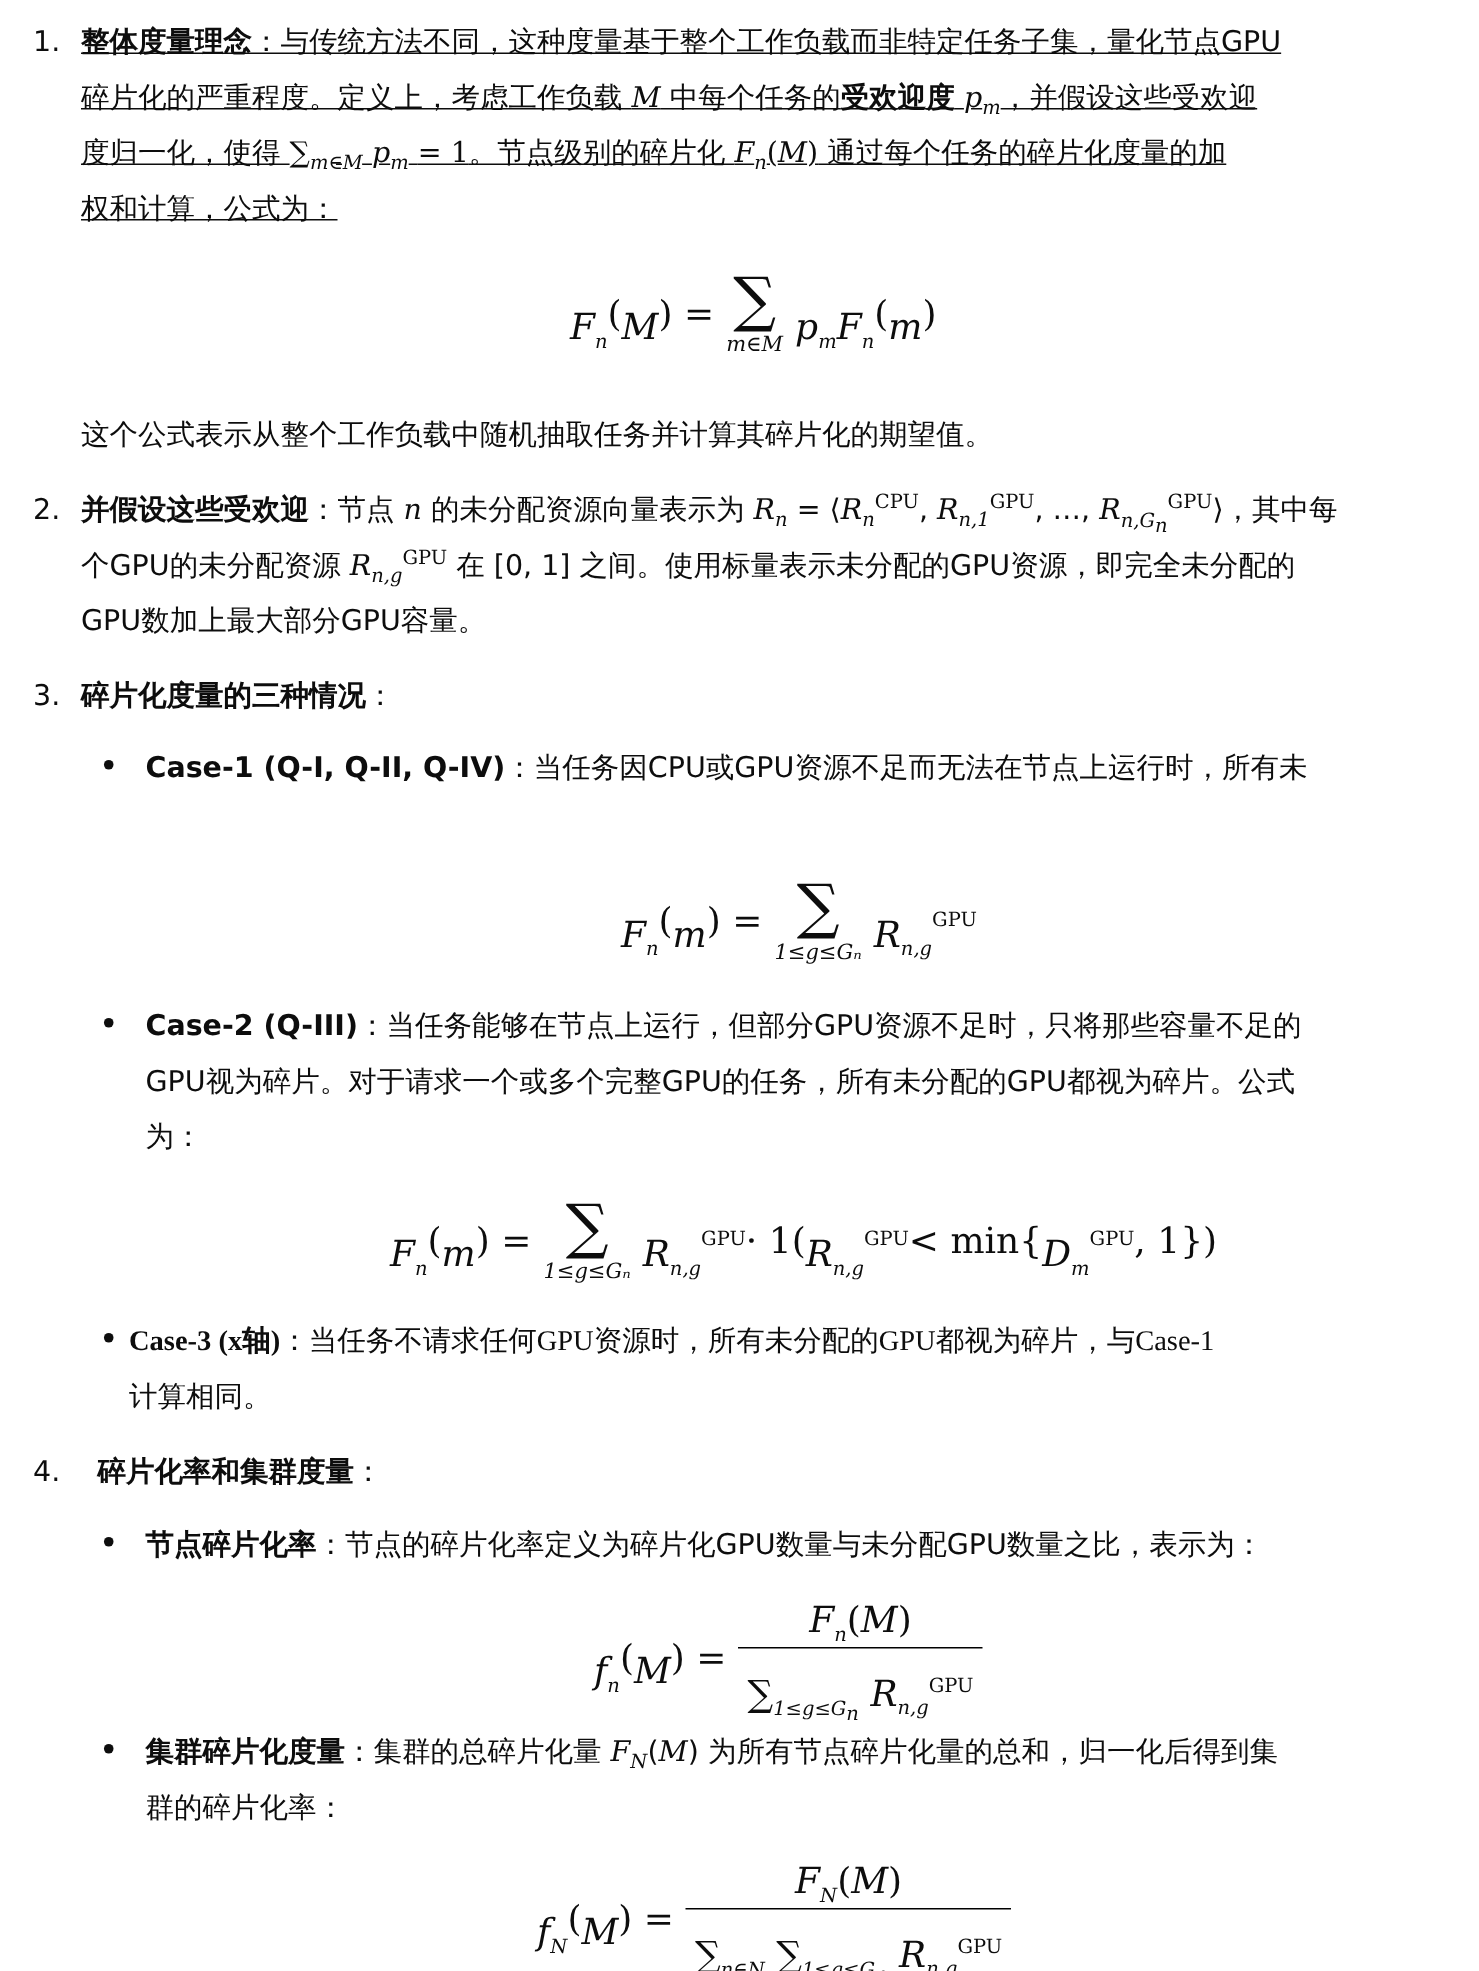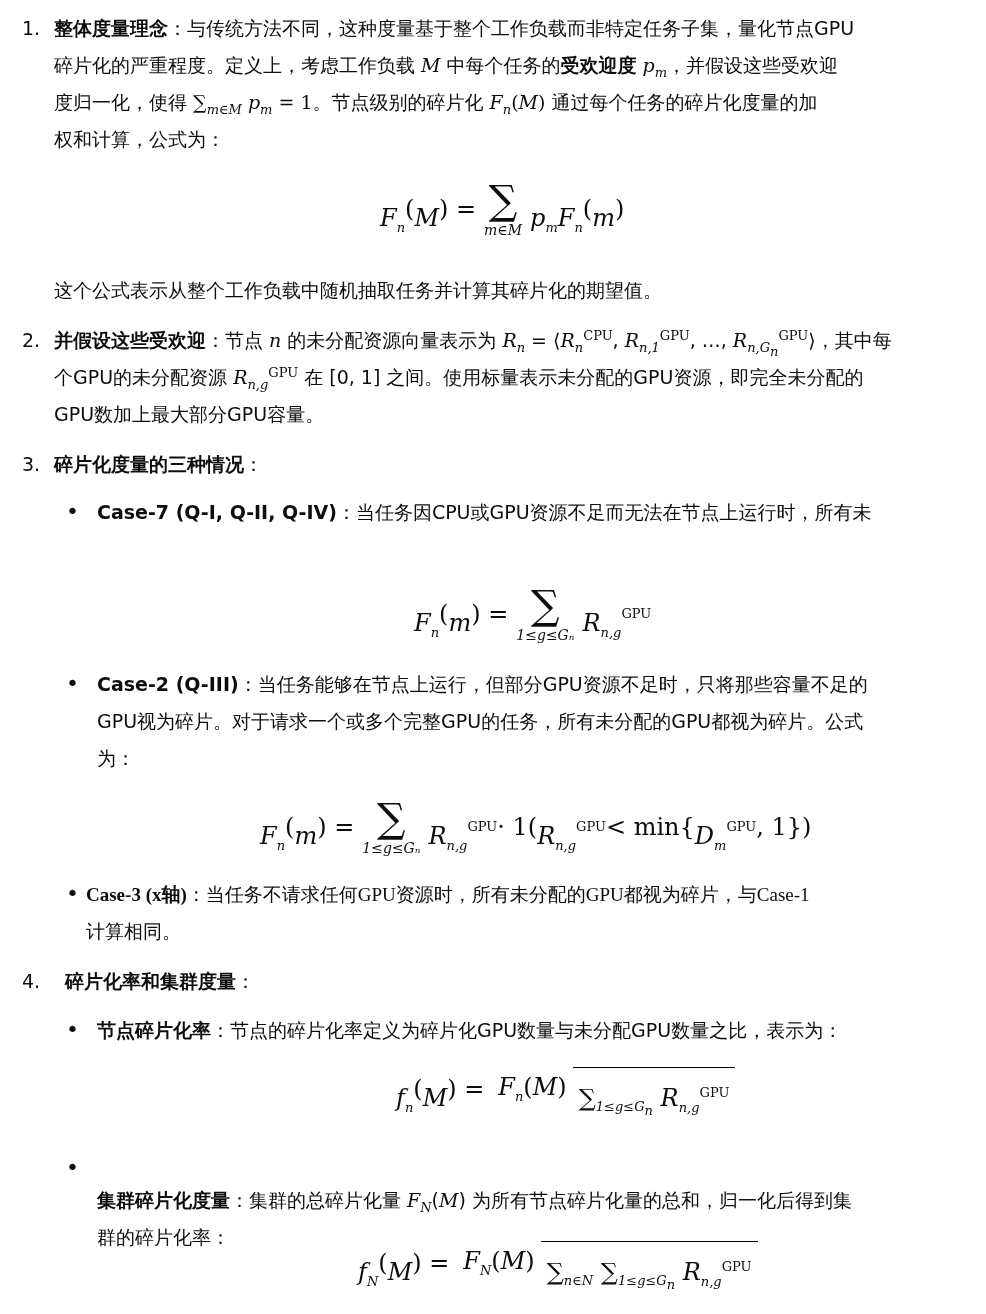--- a/index.html
+++ b/index.html
@@ -13,32 +13,32 @@
   .num { position:absolute; font-size:19px; }
   .dot { position:absolute; font-size:22px; }
   b { font-weight:bold; }
   .m { font-family:"DejaVu Serif","Liberation Serif",serif; font-style:italic; }
   .rm { font-family:"DejaVu Serif","Liberation Serif",serif; font-style:normal; }
   sub, sup { font-size:13px; line-height:0; }
   .eq { position:absolute; font-family:"DejaVu Serif","Liberation Serif",serif; font-size:24px; display:flex; align-items:center; white-space:nowrap; }
   .sumblk { display:inline-flex; flex-direction:column; align-items:center; margin:0 8px; }
   .sumblk .sig { font-size:40px; line-height:40px; font-style:normal; }
   .sumblk .lim { font-size:14px; font-style:italic; margin-top:2px; }
-  .frac { display:inline-flex; flex-direction:row; align-items:center; margin-left:8px; }
+  .frac { display:inline-flex; flex-direction:column; align-items:center; margin-left:8px; }
   .frac .nu { padding:0 6px 4px; }
   .frac .de { border-top:1.5px solid #000; padding:16px 6px 0; }
   .it { font-style:italic;margin-top:18px; }
 </style>
 </head>
 <body>
 
 <div class="doc">
 
   <span class="num" style="left:22px;top:17px;">1.</span>
-  <div class="para" style="left:54px;top:10px;">
+  <div class="para" style="left:54px;top:10px;text-decoration:underline;">
     <b>整体度量理念</b><span>：与传统方法不同，这种度量基于整个工作负载而非特定任务子集，量化节点GPU</span><br>
     <span>碎片化的严重程度。定义上，考虑工作负载 <span class="m">M</span> 中每个任务的<b>受欢迎度</b> <span class="m">p<sub>m</sub></span>，并假设这些受欢迎</span><br>
     <span>度归一化，使得 <span class="rm">∑</span><sub class="m">m∈M</sub> <span class="m">p<sub>m</sub></span> <span class="rm">= 1</span>。节点级别的碎片化 <span class="m">F<sub>n</sub></span><span class="rm">(</span><span class="m">M</span><span class="rm">)</span> 通过每个任务的碎片化度量的加</span><br>
     <span>权和计算，公式为：</span>
   </div>
 
   <div class="eq" style="left:380px;top:180px;">
     <span class="it">F<sub>n</sub></span>(<span class="it">M</span>) =
     <span class="sumblk">
         <span class="sig">∑</span>
@@ -56,21 +56,21 @@
     <span>GPU数加上最大部分GPU容量。</span>
   </div>
 
   <span class="num" style="left:22px;top:453px;">3.</span>
   <div class="para" style="left:54px;top:446px;">
     <b>碎片化度量的三种情况</b><span>：</span>
   </div>
 
   <span class="dot" style="left:66px;top:499px;">•</span>
   <div class="para" style="left:97px;top:494px;">
-    <b>Case-7 (Q-I, Q-II, Q-IV)</b><span>：当任务因CPU或GPU资源不足而无法在节点上运行时，所有未</span><br>
+    <b>Case-1 (Q-I, Q-II, Q-IV)</b><span>：当任务因CPU或GPU资源不足而无法在节点上运行时，所有未</span><br>
   </div>
   <div class="eq" style="left:414px;top:585px;">
     <span class="it">F<sub>n</sub></span>(<span class="it">m</span>) =
     <span class="sumblk">
         <span class="sig">∑</span>
         <span class="lim">1≤g≤Gₙ</span>
       </span>
     <span class="it">R<sub>n,g</sub></span><sup>GPU</sup>
   </div>
 
@@ -106,21 +106,21 @@
   </div>
   <div class="eq" style="left:396px;top:1066px;">
     <span class="it">f<sub>n</sub></span>(<span class="it">M</span>) =
     <span class="frac">
       <span class="nu"><span class="it">F<sub>n</sub></span>(<span class="it">M</span>)</span>
       <span class="de">∑<sub class="it">1≤g≤G<sub>n</sub></sub> <span class="it">R<sub>n,g</sub></span><sup>GPU</sup></span>
     </span>
   </div>
 
   <span class="dot" style="left:66px;top:1155px;">•</span>
-  <div class="para" style="left:97px;top:1150px;margin-top:32px;">
+  <div class="para" style="left:97px;top:1150px;">
     <b>集群碎片化度量</b>：集群的总碎片化量 <span class="m">F<sub>N</sub></span>(<span class="m">M</span>) 为所有节点碎片化量的总和，归一化后得到集<br>
     <span>群的碎片化率：</span>
   </div>
   <div class="eq" style="left:358px;top:1240px;">
     <span class="it">f<sub>N</sub></span>(<span class="it">M</span>) =
     <span class="frac">
       <span class="nu"><span class="it">F<sub>N</sub></span>(<span class="it">M</span>)</span>
       <span class="de">∑<sub class="it">n∈N</sub> ∑<sub class="it">1≤g≤G<sub>n</sub></sub> <span class="it">R<sub>n,g</sub></span><sup>GPU</sup></span>
     </span>
   </div>

